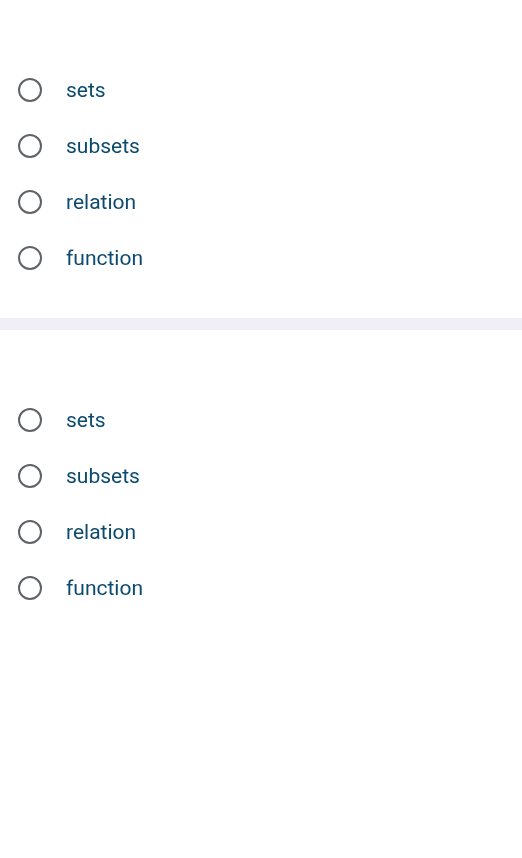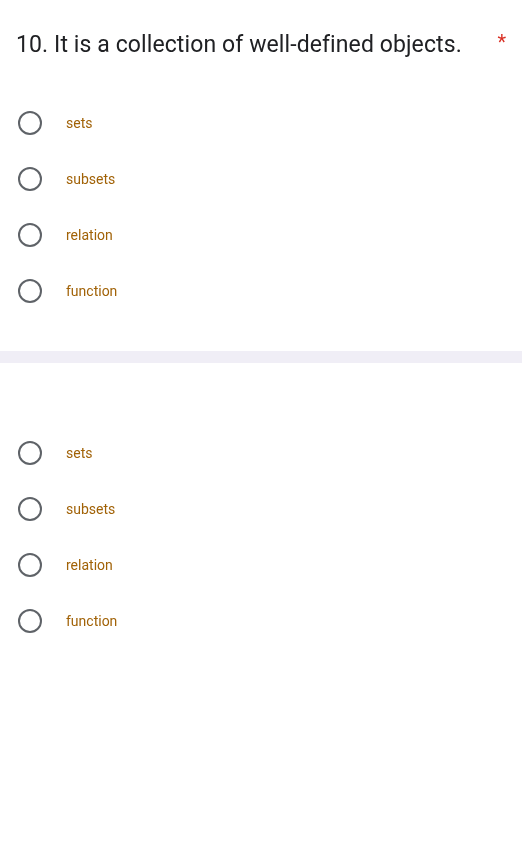--- a/index.html
+++ b/index.html
@@ -52,34 +52,28 @@
   .radio {
     width: 24px;
     height: 24px;
     border: 2.4px solid #5f6368;
     border-radius: 50%;
     flex-shrink: 0;
     margin-right: 24px;
     margin-left: 2px;
   }
   .opt-label {
-    font-size: 14px;
-    color: #a16207;
+    font-size: 21px;
+    color: #0c4a6e;
   }
 </style>
 </head>
 <body>
 
 <div class="card">
-  <div class="q-header">
-    <div class="q-text">
-      <span>10. It is a collection of well-defined objects.</span>
-    </div>
-    <div class="req-top">*</div>
-  </div>
   <div class="options">
     <div class="option">
       <span class="radio"></span>
       <span class="opt-label">sets</span>
     </div>
     <div class="option">
       <span class="radio"></span>
       <span class="opt-label">subsets</span>
     </div>
     <div class="option">

